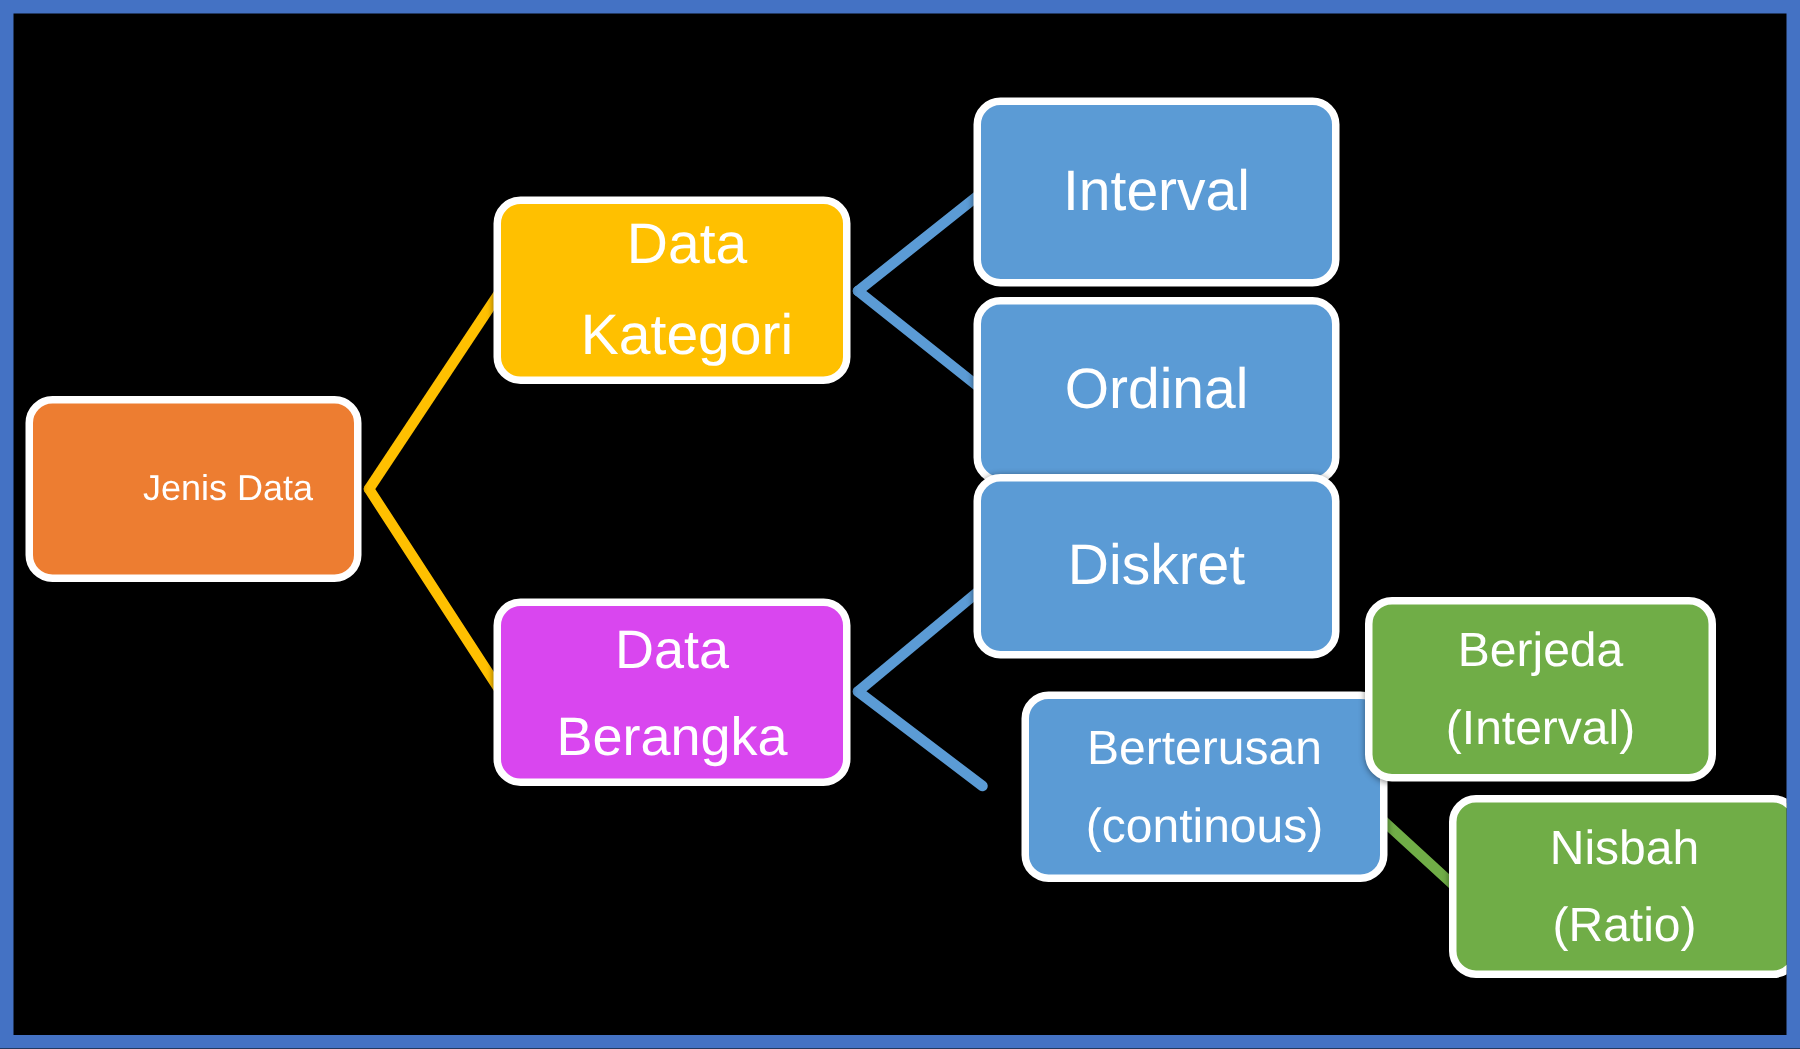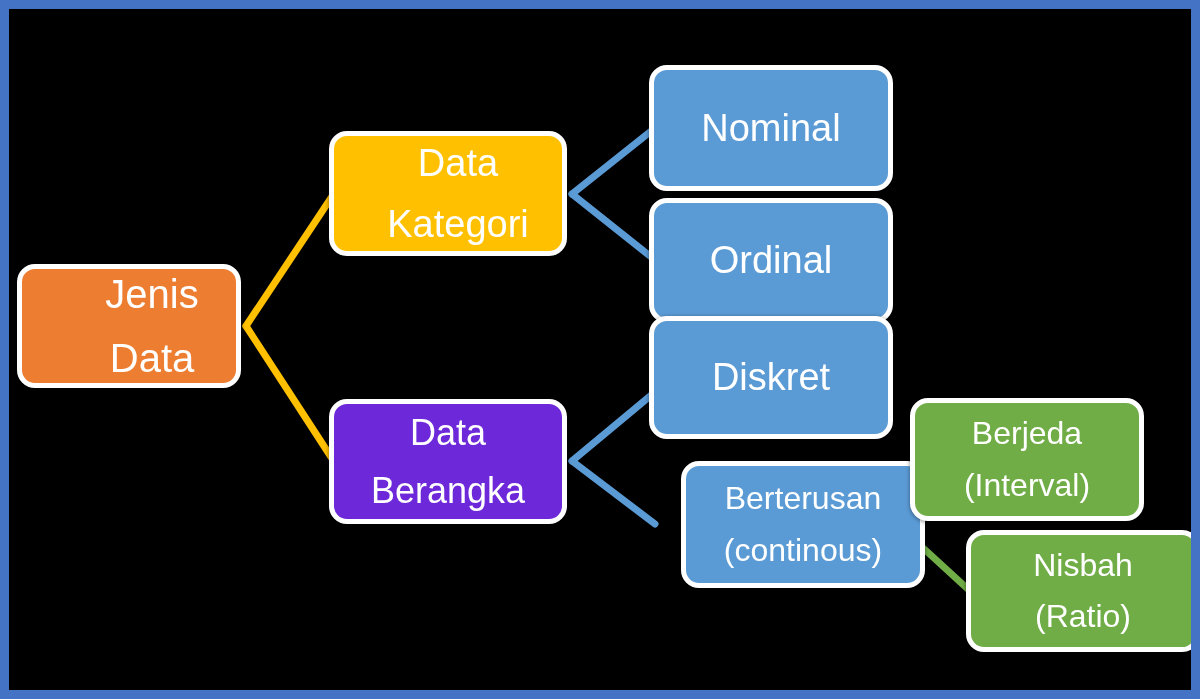--- a/index.html
+++ b/index.html
@@ -37,21 +37,21 @@
     justify-content: center;
     text-align: center;
     color: #ffffff;
     box-shadow: 0 1px 4px rgba(0,0,0,0.45);
   }
   .node .label {
     white-space: pre-line;
     line-height: 1.6;
     padding: 0 6px;
   }
-  .fs-40 { font-size: 40px; line-height: 1.2; padding-left: 46px; }
+  .fs-40 { font-size: 24px; line-height: 1.2; padding-left: 46px; }
   .fs-38 { font-size: 38px; line-height: 1.2; }
   .fs-38m { font-size: 36px; line-height: 1.55; }
   .fs-32 { font-size: 32px; line-height: 1.7; }
 
   
   .n-root       { left: 8px;   top: 255px; width: 224px; height: 124px; }
   .n-kategori   { left: 320px; top: 122px; width: 238px; height: 125px; }
   .n-berangka   { left: 320px; top: 390px; width: 238px; height: 125px; }
   .n-nominal    { left: 640px; top: 56px;  width: 244px; height: 126px; }
   .n-ordinal    { left: 640px; top: 189px; width: 244px; height: 125px; }
@@ -77,27 +77,27 @@
   </svg>
 
   <div class="node n-root fs-40" style="background-color: rgb(237, 125, 49);">
     <span class="label">Jenis Data</span>
   </div>
 
   <div class="node n-kategori fs-38" style="background-color: rgb(255, 192, 0); padding-left: 20px;">
     <span class="label">Data Kategori</span>
   </div>
 
-  <div class="node n-berangka fs-38m" style="background-color: #6d28d9;">
+  <div class="node n-berangka fs-38m" style="background-color: #d946ef;">
     <span class="label">Data
 Berangka</span>
   </div>
 
   <div class="node n-nominal fs-38" style="background-color: rgb(91, 155, 213);">
-    <span class="label">Nominal</span>
+    <span class="label">Interval</span>
   </div>
 
   <div class="node n-ordinal fs-38" style="background-color: rgb(91, 155, 213);">
     <span class="label">Ordinal</span>
   </div>
 
   <div class="node n-diskret fs-38" style="background-color: rgb(91, 155, 213);">
     <span class="label">Diskret</span>
   </div>
 

